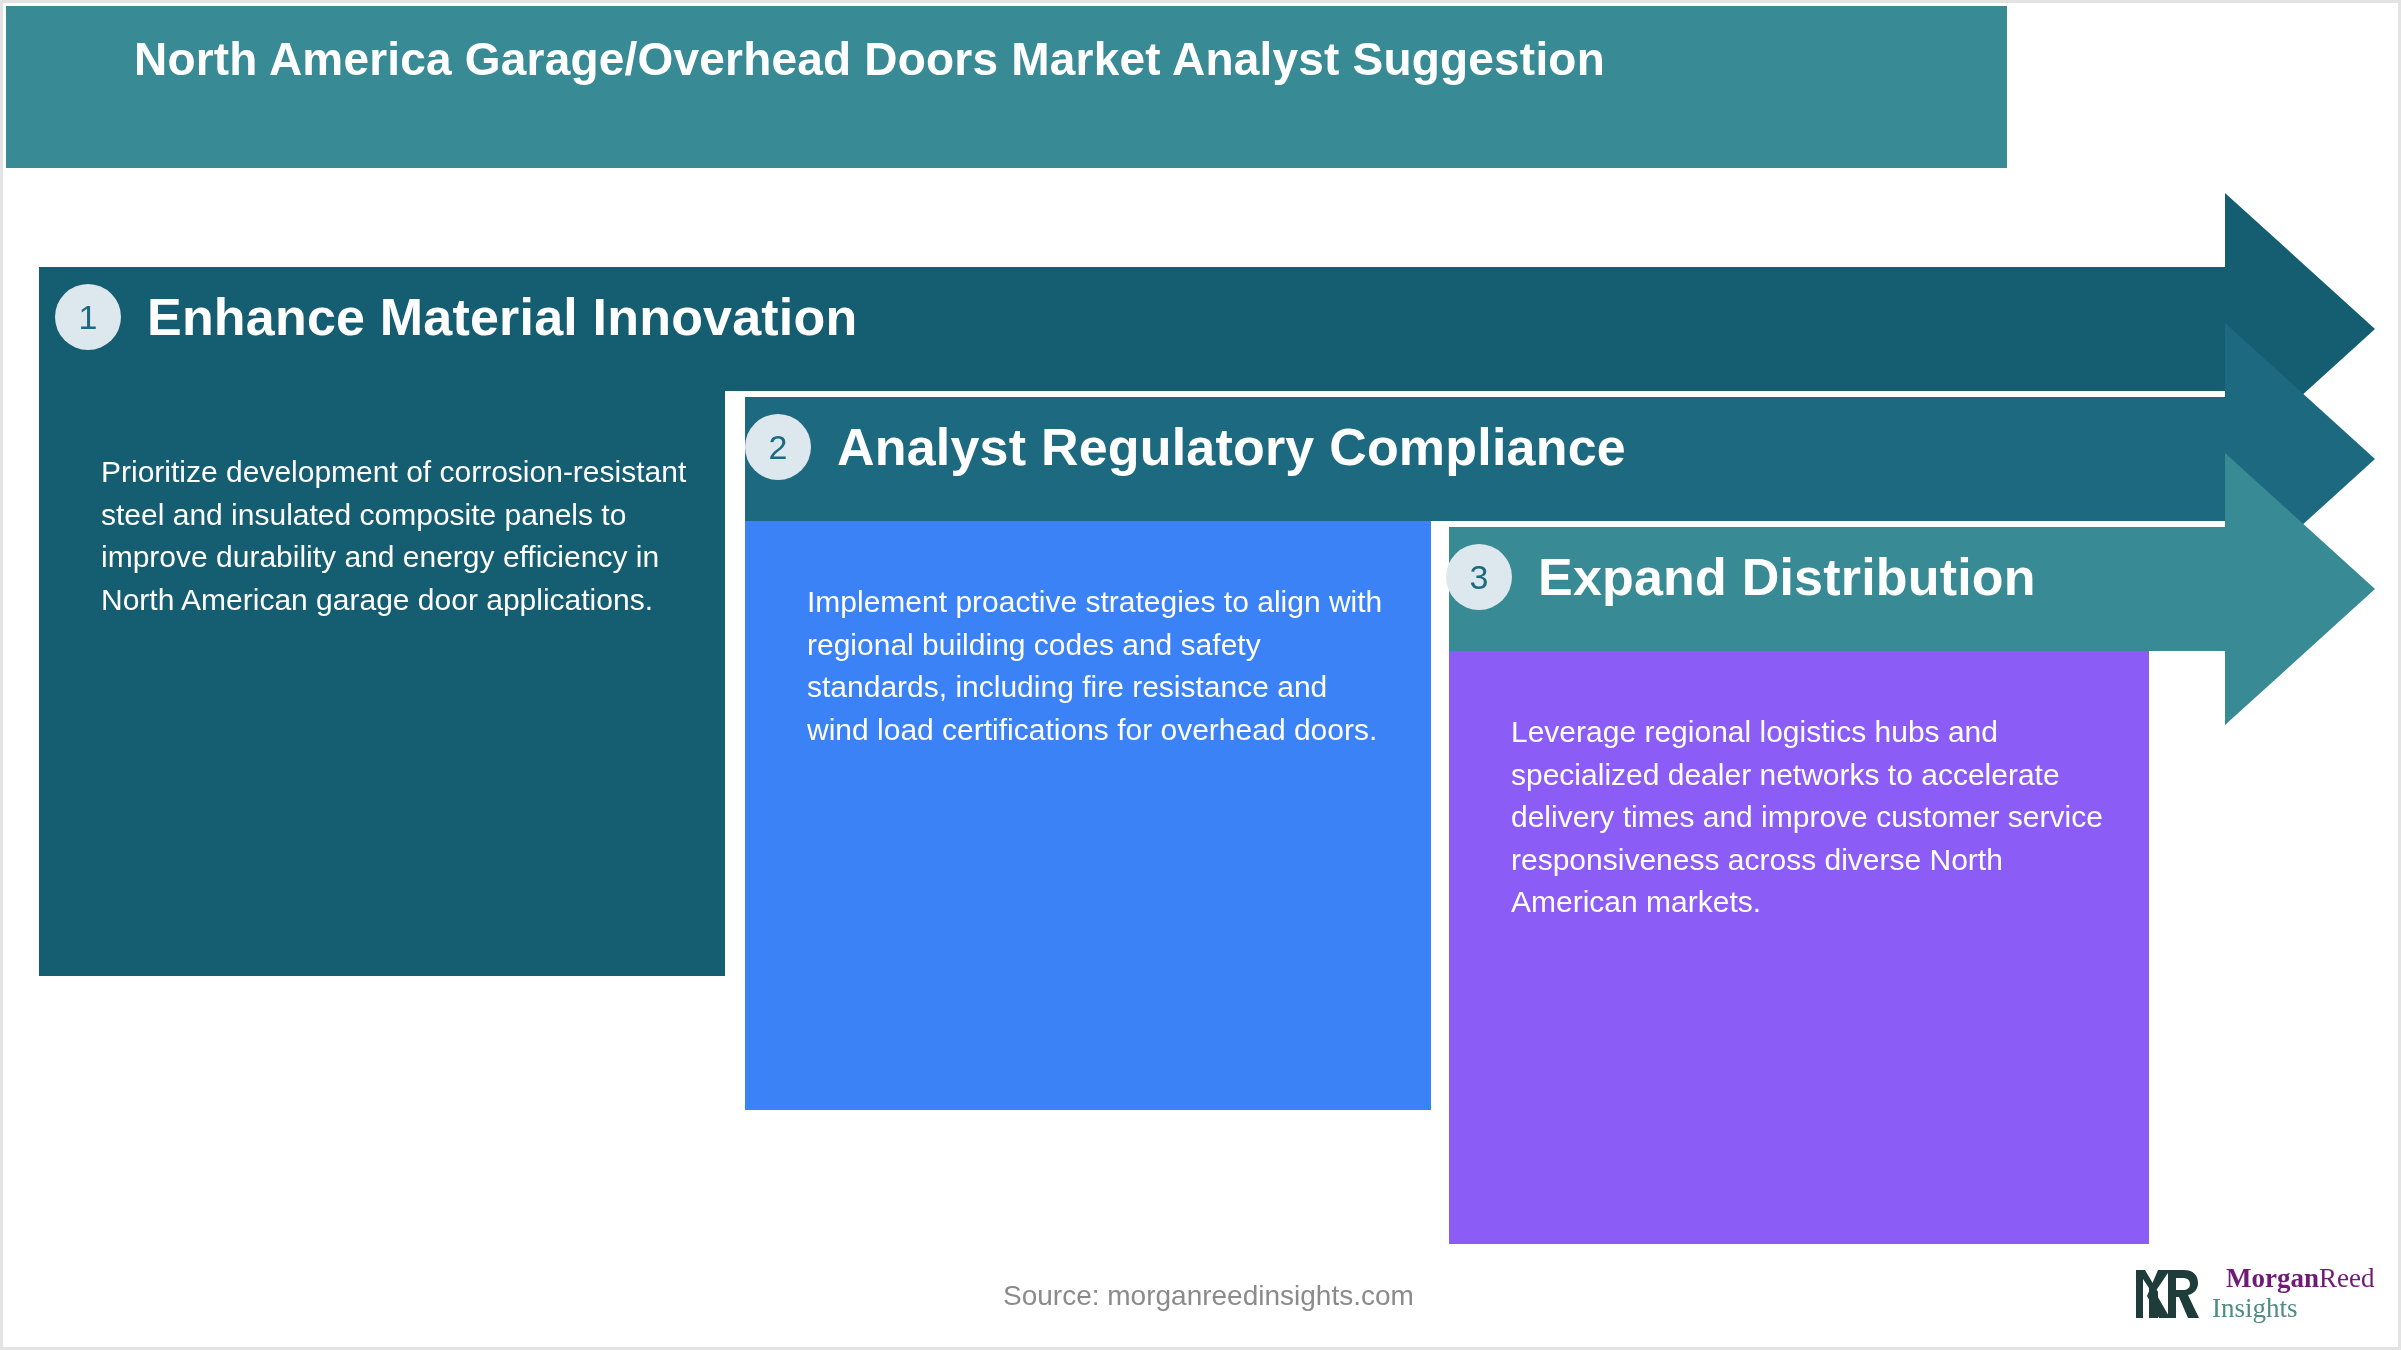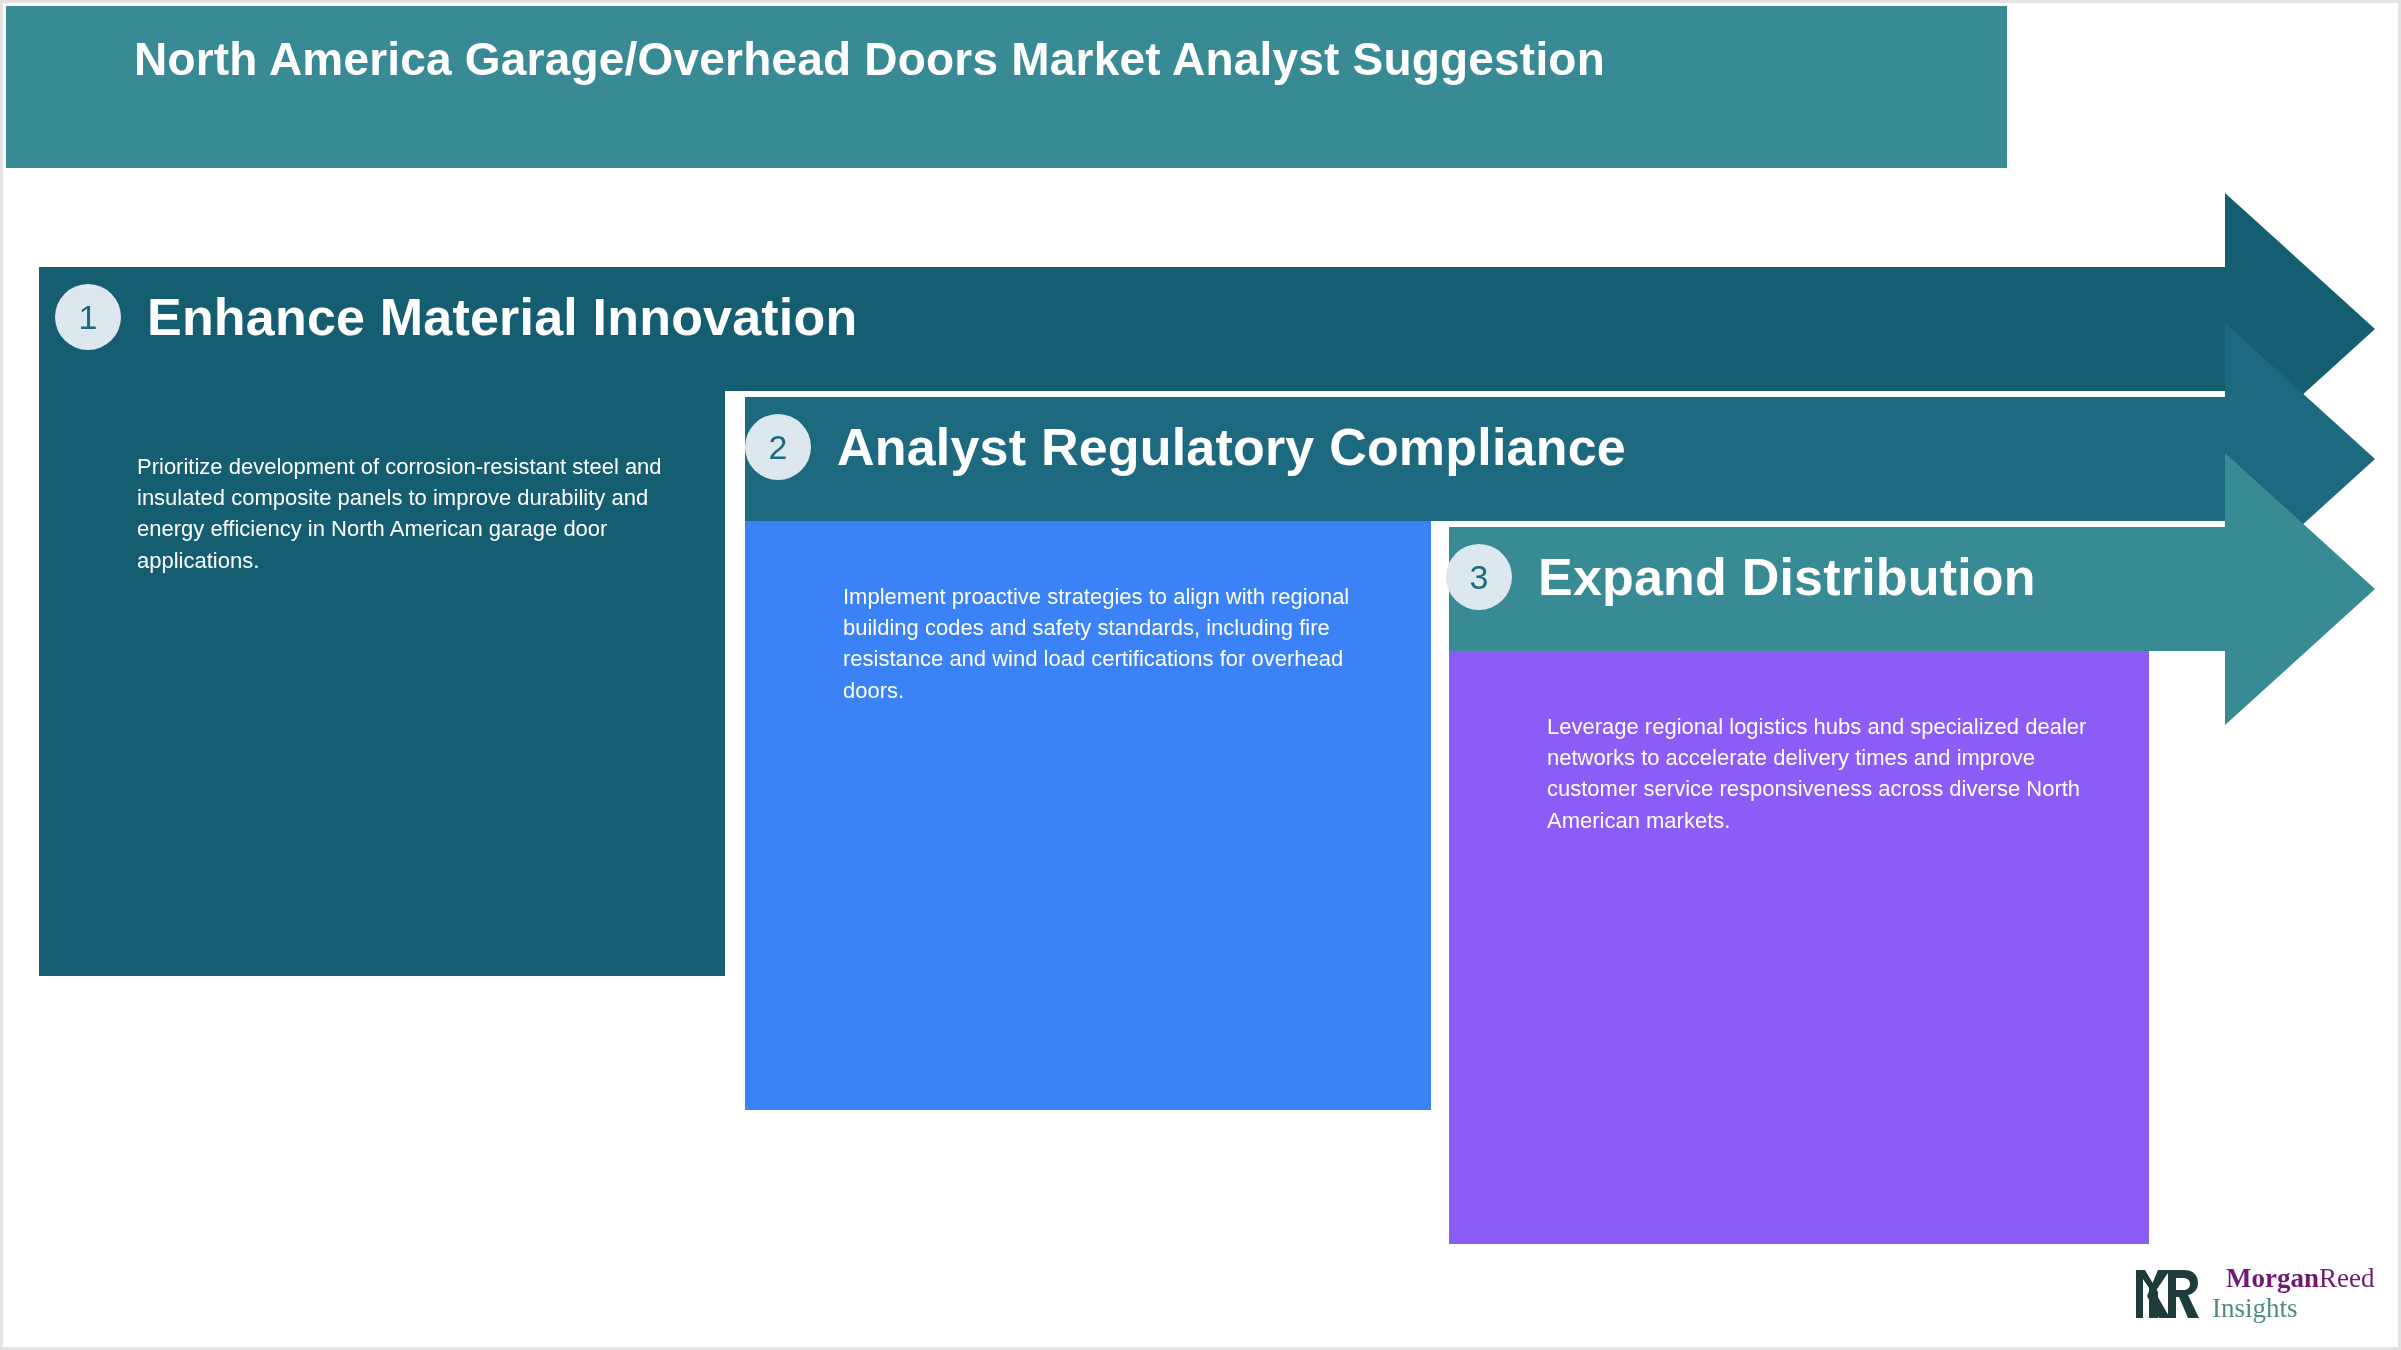--- a/index.html
+++ b/index.html
@@ -93,24 +93,23 @@
   #banner-label-3 { left: 1443px; top: 541px; }
 
   
   .panel {
     position: absolute;
     box-sizing: border-box;
     padding: 60px 38px 30px 62px;
   }
   .panel-text {
     color: #ffffff;
-    font-size: 22px;
+    font-size: 30px;
     line-height: 1.42;
     font-weight: 400;
-    margin-left: 36px;
   }
 
   #panel-1 {
     left: 36px;
     top: 388px;
     width: 686px;
     height: 585px;
     background: #155e72;
   }
   #panel-2 {
@@ -211,20 +210,21 @@
   </div>
 
   <div class="panel" id="panel-2" style="background: #3b82f6;">
     <div class="panel-text">Implement proactive strategies to align with regional building codes and safety standards, including fire resistance and wind load certifications for overhead doors.</div>
   </div>
 
   <div class="panel" id="panel-3" style="background: #8b5cf6;">
     <div class="panel-text">Leverage regional logistics hubs and specialized dealer networks to accelerate delivery times and improve customer service responsiveness across diverse North American markets.</div>
   </div>
 
+  <div id="source-note" style="color: rgb(139, 139, 139);">Source: morganreedinsights.com</div>
 
   <div id="logo">
     <svg id="logo-mark" viewBox="0 0 66 52" xmlns="http://www.w3.org/2000/svg">
       <path d="M2,50 L2,2 L11,2 L24,24 L24,50 L15,50 L15,20 L9,11 L9,50 Z" fill="#1e3d3a"></path>
       <path d="M24,2 L36,2 L21,24 L36,50 L25,50 L13,28 Z" fill="#1e3d3a"></path>
       <path d="M34,2 L50,2 C60,2 64,8 64,15 C64,21 60,26 54,27 L65,50 L54,50 L45,29 L42,29 L42,50 L34,50 Z M42,10 L42,22 L49,22 C53,22 56,20 56,16 C56,12 53,10 49,10 Z" fill="#1e3d3a"></path>
     </svg>
     <div id="logo-text">
       <div class="logo-line-1"><span class="lt-bold">Morgan</span><span>Reed</span></div>
       <div class="logo-line-2">Insights</div>

